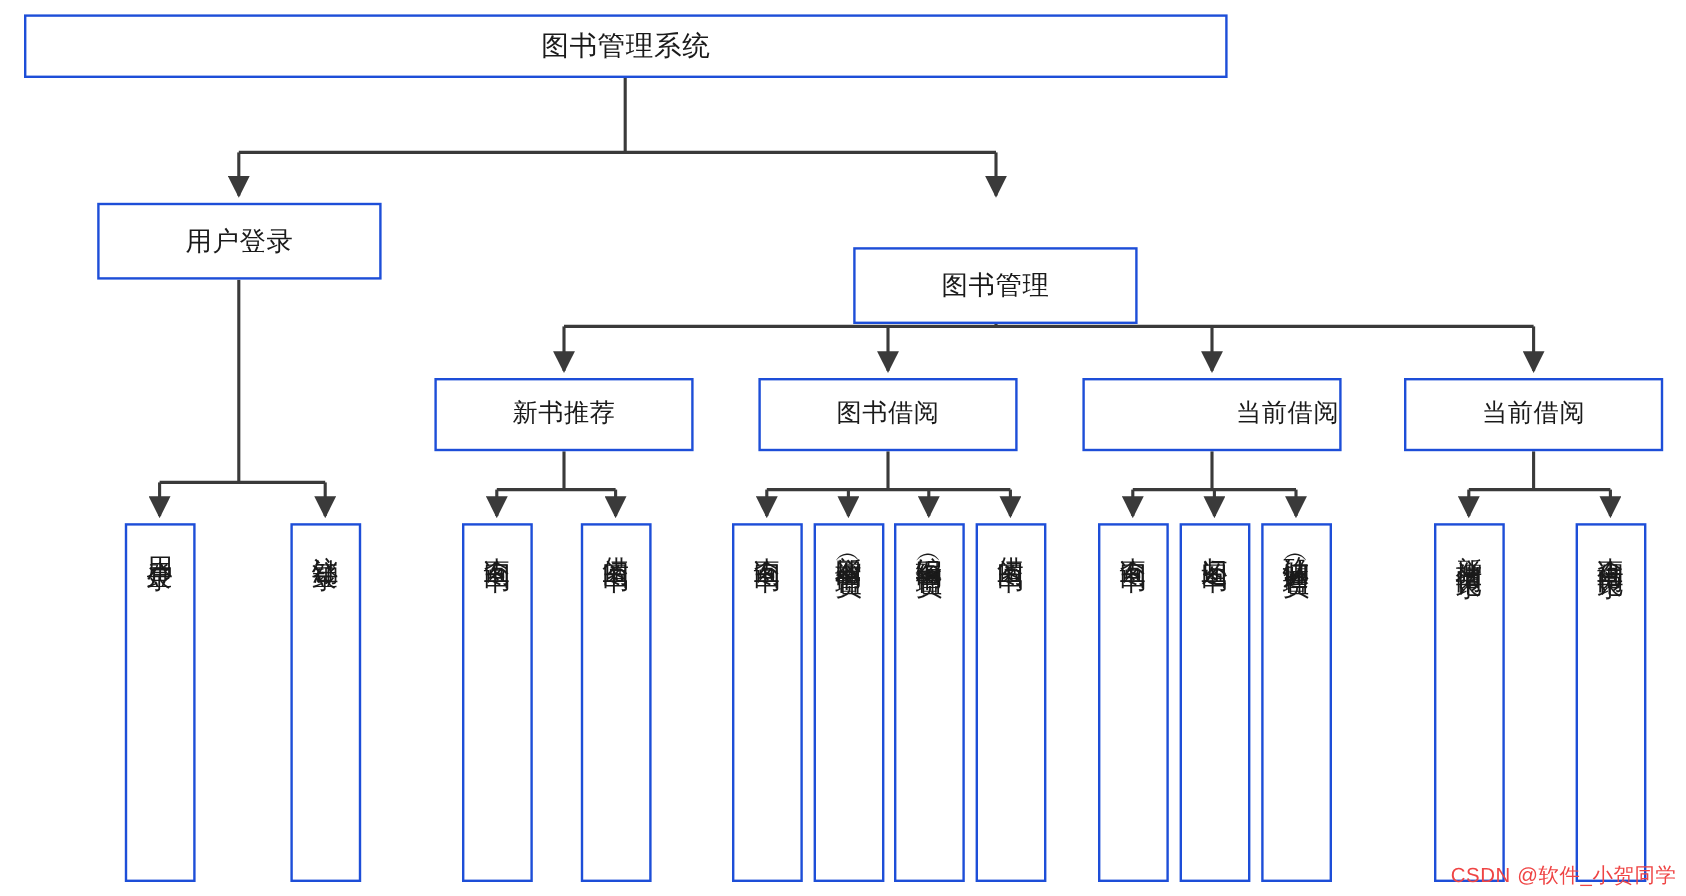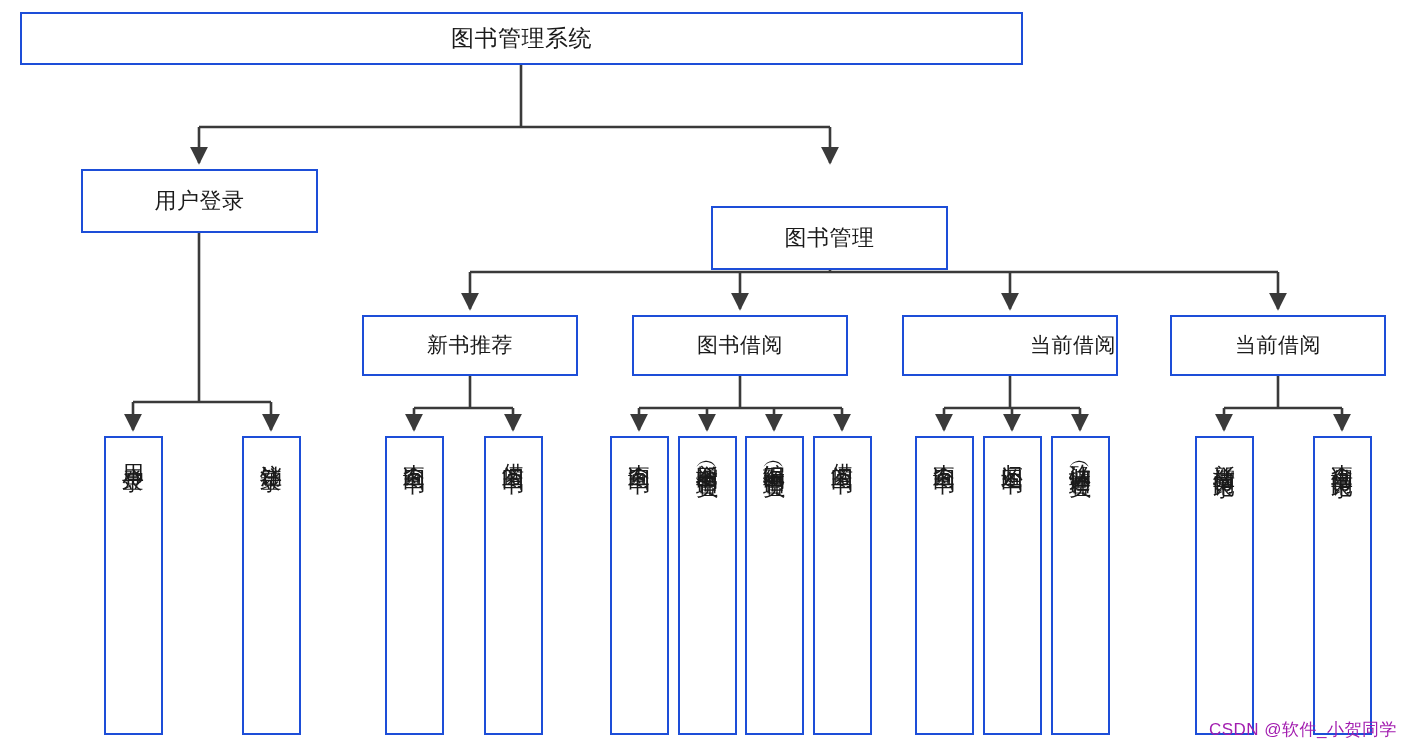--- a/index.html
+++ b/index.html
@@ -58,21 +58,21 @@
     white-space: nowrap;
   }
   .node.leaf.tall .label {
     letter-spacing: 2px;
   }
   #watermark {
     position: absolute;
     right: 8px;
     bottom: 6px;
     font-size: 17px;
-    color: #a21caf;
+    color: #ef4444;
     z-index: 5;
     white-space: nowrap;
     letter-spacing: 0.5px;
   }
 </style>
 </head>
 <body>
 
 <div id="canvas">
 

